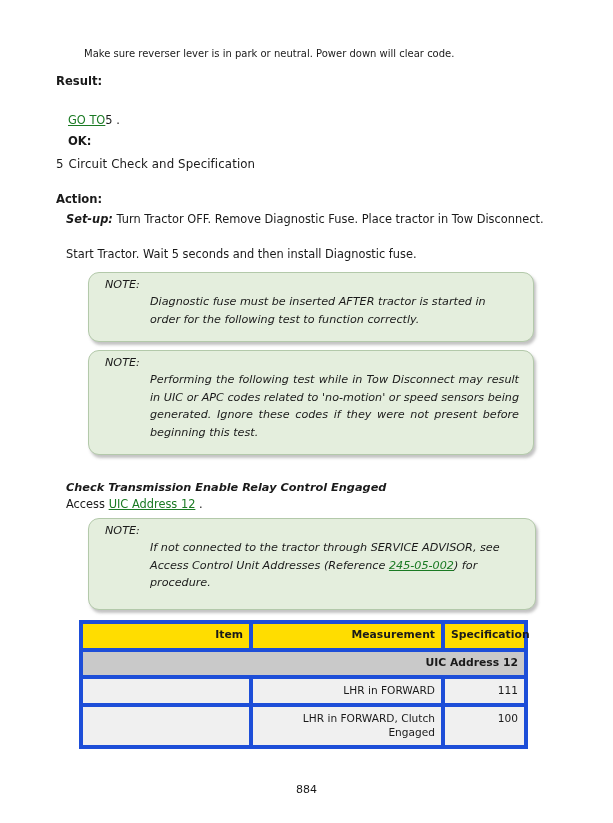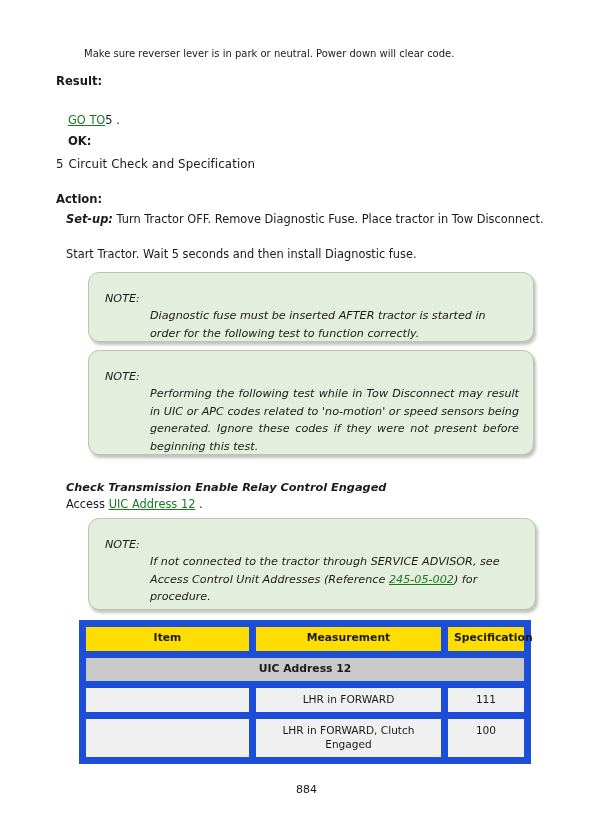--- a/index.html
+++ b/index.html
@@ -96,21 +96,21 @@
   }
 
   
   .note {
     position: absolute;
     background: #e4eedd;
     border: 1px solid #b3c9aa;
     border-radius: 11px;
     box-shadow: 2px 3px 3px rgba(120,120,120,0.45);
     box-sizing: border-box;
-    padding: 18px 14px 10px 16px;
+    padding: 4px 14px 10px 16px;
   }
   .note .note-title {
     font-size: 11.2px;
     font-style: italic;
     line-height: 16px;
   }
   .note .note-body {
     font-size: 11.2px;
     font-style: italic;
     line-height: 17.5px;
@@ -147,25 +147,25 @@
     width: 445px;
     border-collapse: collapse;
     table-layout: fixed;
     font-size: 10.6px;
   }
   .spec-table col.c1 { width: 170px; }
   .spec-table col.c2 { width: 192px; }
   .spec-table col.c3 { width: 83px; }
   .spec-table th,
   .spec-table td {
-    border: 7px solid #1d4ed8;
+    border: 4px solid #1d4ed8;
     padding: 4px 6px 5px 6px;
     vertical-align: top;
     line-height: 14.5px;
-    text-align: center;
+    text-align: right;
   }
   .spec-table th {
     background: #ffdd00;
     font-weight: bold;
     font-size: 10.8px;
   }
   .spec-table td.groupcell {
     background: #c9c9c9;
     font-weight: bold;
     font-size: 10.8px;

